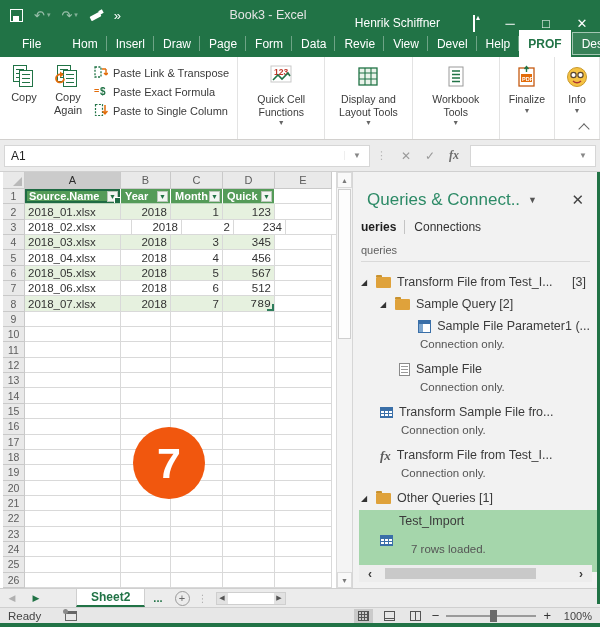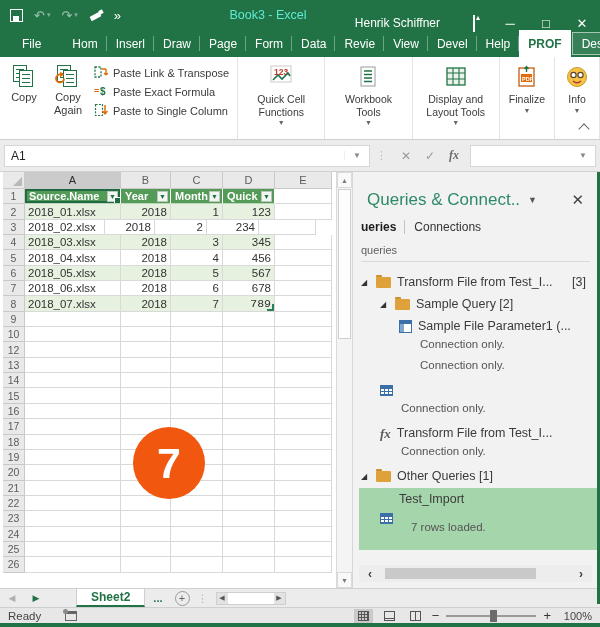--- a/index.html
+++ b/index.html
@@ -5,21 +5,21 @@
   * { margin:0; padding:0; box-sizing:border-box; }
   html,body { width:600px; height:627px; overflow:hidden; font-family:"Liberation Sans",sans-serif; background:#fff; }
   .window { position:relative; width:600px; height:627px; background:#fff; }
 
   
   .titlebar { height:30px; background:#217346; display:flex; align-items:center; color:#fff; padding:0 10px; }
   .qat { display:flex; align-items:center; gap:11px; }
   .qat .qbtn { display:flex; align-items:center; color:#fff; font-size:13px; cursor:default; }
   .dim { opacity:.55; }
   .caret-sm { font-size:7px; margin-left:2px; opacity:.8; }
-  .title-center { margin:12px auto; font-size:12.5px; color:#5eead4; padding-left:60px;}
+  .title-center { margin:12px auto; font-size:12.5px; color:#e5e5e5; padding-left:60px;}
   .tb-right { display:flex; align-items:center; gap:20px;margin-top:16px; }
   .username { font-size:12px; margin-right:6px; }
   .winbtn { font-size:13px; width:16px; text-align:center; }
   .saveicon { width:13px; height:13px; border:1.5px solid #fff; position:relative; }
   .saveicon::after { content:''; position:absolute; left:2px; bottom:0; width:6px; height:5px; background:#fff; }
   .brush { width:14px; height:14px; position:relative; }
   .brush::before { content:''; position:absolute; left:1px; top:6px; width:11px; height:5px; background:#fff; transform:rotate(-28deg); border-radius:1px;}
   .brush::after { content:''; position:absolute; right:0px; top:2px; width:4px; height:4px; background:#fff; transform:rotate(-28deg);}
   .ribopt { width:14px; height:12px; border:1.5px solid #fff; position:relative;}
   .ribopt::after { content:'▴'; position:absolute; left:2px; top:-3px; font-size:8px; }
@@ -262,40 +262,40 @@
               <span class="dd">▼</span>
             </div>
           </div>
           <div class="rgroup-label"></div>
         </div>
         <div class="rgroup">
           <div class="rgroup-body">
             <div class="toolbtn">
               <span class="bicon">
                 <svg width="26" height="26" viewBox="0 0 26 26">
+                  <rect x="4" y="4" width="18" height="17" fill="#eaf3ea" stroke="#217346" stroke-width="1.3"></rect>
+                  <path d="M4 9 h18 M10 4 v17 M16 4 v17 M4 15 h18" stroke="#217346" stroke-width="1.1"></path>
+                </svg>
+              </span>
+              <span style="max-width:72px">Display and Layout Tools</span>
+              <span class="dd">▼</span>
+            </div>
+          </div>
+          <div class="rgroup-label"></div>
+        </div>
+        <div class="rgroup">
+          <div class="rgroup-body">
+            <div class="toolbtn">
+              <span class="bicon">
+                <svg width="26" height="26" viewBox="0 0 26 26">
                   <rect x="6" y="3" width="14" height="19" fill="#fff" stroke="#9a9a9a"></rect>
                   <path d="M9 7 h8 M9 10.5 h8 M9 14 h8 M9 17.5 h8" stroke="#217346" stroke-width="1.6"></path>
                 </svg>
               </span>
               <span style="max-width:72px">Workbook Tools</span>
-              <span class="dd">▼</span>
-            </div>
-          </div>
-          <div class="rgroup-label"></div>
-        </div>
-        <div class="rgroup">
-          <div class="rgroup-body">
-            <div class="toolbtn">
-              <span class="bicon">
-                <svg width="26" height="26" viewBox="0 0 26 26">
-                  <rect x="4" y="4" width="18" height="17" fill="#eaf3ea" stroke="#217346" stroke-width="1.3"></rect>
-                  <path d="M4 9 h18 M10 4 v17 M16 4 v17 M4 15 h18" stroke="#217346" stroke-width="1.1"></path>
-                </svg>
-              </span>
-              <span style="max-width:72px">Display and Layout Tools</span>
               <span class="dd">▼</span>
             </div>
           </div>
           <div class="rgroup-label"></div>
         </div>
         <div class="rgroup">
           <div class="rgroup-body">
             <div class="toolbtn">
               <span class="bicon">
                 <svg width="26" height="26" viewBox="0 0 26 26">
@@ -383,21 +383,21 @@
           <div class="grow">
             <div class="rownum" style="width: 22px;">2</div>
             <div class="cell dcell band" style="width: 96px;">2018_01.xlsx</div>
             <div class="cell dcell num band" style="width: 50px;">2018</div>
             <div class="cell dcell num band" style="width: 52px;">1</div>
             <div class="cell dcell num band" style="width: 52px;">123</div>
             <div class="cell dcell" style="width: 57px;"></div>
           </div>
           <div class="grow">
             <div class="rownum" style="width: 22px;">3</div>
-            <div class="cell dcell" style="width: 80px;">2018_02.xlsx</div>
+            <div class="cell dcell" style="width: 107px;">2018_02.xlsx</div>
             <div class="cell dcell num" style="width: 50px;">2018</div>
             <div class="cell dcell num" style="width: 52px;">2</div>
             <div class="cell dcell num" style="width: 52px;">234</div>
             <div class="cell dcell" style="width: 57px;"></div>
           </div>
           <div class="grow">
             <div class="rownum" style="width: 22px;">4</div>
             <div class="cell dcell band" style="width: 96px;">2018_03.xlsx</div>
             <div class="cell dcell num band" style="width: 50px;">2018</div>
             <div class="cell dcell num band" style="width: 52px;">3</div>
@@ -418,41 +418,49 @@
             <div class="cell dcell num band" style="width: 50px;">2018</div>
             <div class="cell dcell num band" style="width: 52px;">5</div>
             <div class="cell dcell num band" style="width: 52px;">567</div>
             <div class="cell dcell" style="width: 57px;"></div>
           </div>
           <div class="grow">
             <div class="rownum" style="width: 22px;">7</div>
             <div class="cell dcell" style="width: 96px;">2018_06.xlsx</div>
             <div class="cell dcell num" style="width: 50px;">2018</div>
             <div class="cell dcell num" style="width: 52px;">6</div>
-            <div class="cell dcell num" style="width: 52px;">678</div>
+            <div class="cell dcell num" style="width: 52px;">512</div>
             <div class="cell dcell" style="width: 57px;"></div>
           </div>
           <div class="grow">
             <div class="rownum" style="width: 22px;">8</div>
             <div class="cell dcell band" style="width: 96px;">2018_07.xlsx</div>
             <div class="cell dcell num band" style="width: 50px;">2018</div>
             <div class="cell dcell num band" style="width: 52px;">7</div>
             <div class="cell dcell num band tbl-handle" style="width: 52px; font-family: Liberation Mono, monospace;">789</div>
             <div class="cell dcell" style="width: 57px;"></div>
           </div>
           <div class="grow">
             <div class="rownum" style="width: 22px;">9</div>
             <div class="cell dcell" style="width: 96px;"></div>
             <div class="cell dcell" style="width: 50px;"></div>
             <div class="cell dcell" style="width: 52px;"></div>
             <div class="cell dcell" style="width: 52px;"></div>
             <div class="cell dcell" style="width: 57px;"></div>
           </div>
           <div class="grow">
             <div class="rownum" style="width: 22px;">10</div>
+            <div class="cell dcell" style="width: 96px;"></div>
+            <div class="cell dcell" style="width: 50px;"></div>
+            <div class="cell dcell" style="width: 52px;"></div>
+            <div class="cell dcell" style="width: 52px;"></div>
+            <div class="cell dcell" style="width: 57px;"></div>
+          </div>
+          <div class="grow">
+            <div class="rownum" style="width: 22px;">11</div>
             <div class="cell dcell" style="width: 96px;"></div>
             <div class="cell dcell" style="width: 50px;"></div>
             <div class="cell dcell" style="width: 52px;"></div>
             <div class="cell dcell" style="width: 52px;"></div>
             <div class="cell dcell" style="width: 57px;"></div>
           </div>
           <div class="grow">
             <div class="rownum" style="width: 22px;">12</div>
             <div class="cell dcell" style="width: 96px;"></div>
             <div class="cell dcell" style="width: 50px;"></div>
@@ -597,28 +605,33 @@
             <span class="marker">◢</span>
             <span class="ic-folder"></span>
             <span class="qlabel">Transform File from Test_I...</span>
             <span class="qcount">[3]</span>
           </div>
           <div class="qitem" style="padding-left: 21px;">
             <span class="marker">◢</span>
             <span class="ic-folder"></span>
             <span class="qlabel">Sample Query [2]</span>
           </div>
-          <div class="qitem" style="padding-left: 40px;">
+          <div class="qitem" style="padding-left: 40px; justify-content: flex-end;">
             <span class="ic-param"></span>
             <span class="qlabel">Sample File Parameter1 (...</span>
           </div>
           <div class="qsub" style="padding-left: 61px;">Connection only.</div>
+          <div class="qitem" style="padding-left: 40px;">
+            <span class="ic-doc"></span>
+            <span class="qlabel">Sample File</span>
+          </div>
           <div class="qsub" style="padding-left: 61px;">Connection only.</div>
           <div class="qitem" style="padding-left: 21px;">
             <span class="ic-table"></span>
+            <span class="qlabel">Transform Sample File fro...</span>
           </div>
           <div class="qsub" style="padding-left: 42px;">Connection only.</div>
           <div class="qitem" style="padding-left: 21px;">
             <span class="ic-fx">fx</span>
             <span class="qlabel">Transform File from Test_I...</span>
           </div>
           <div class="qsub" style="padding-left: 42px;">Connection only.</div>
           <div class="qitem" style="padding-left: 2px;">
             <span class="marker">◢</span>
             <span class="ic-folder"></span>

